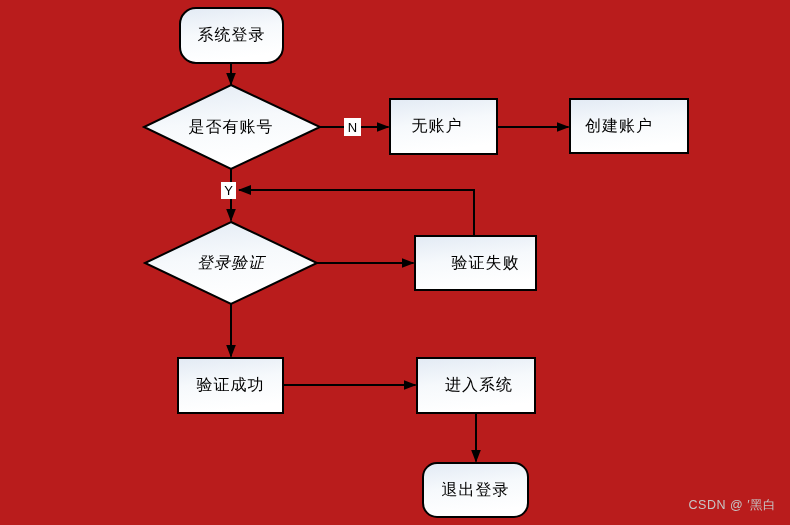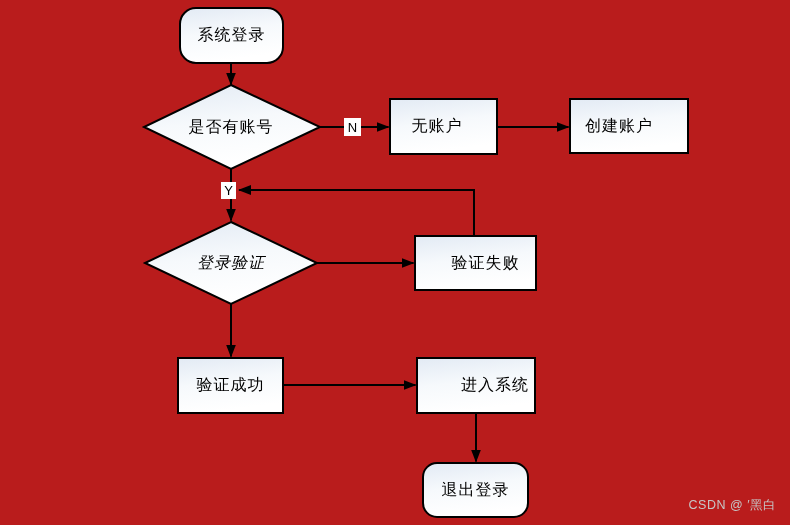--- a/index.html
+++ b/index.html
@@ -87,21 +87,21 @@
     </g>
   </svg>
 
   <div class="node-label" style="left:180px; top:8px;  width:103px; height:55px;">系统登录</div>
   <div class="node-label" style="left:146px; top:107px; width:170px; height:40px;">是否有账号</div>
   <div class="node-label" style="left:390px; top:99px; width:94px; height:55px;">无账户</div>
   <div class="node-label" style="left:560px; top:99px; width:118px; height:54px;">创建账户</div>
   <div class="node-label" style="left:146px; top:243px; width:170px; height:40px;font-style:italic;">登录验证</div>
   <div class="node-label" style="left:425px; top:236px; width:121px; height:54px;">验证失败</div>
   <div class="node-label" style="left:178px; top:358px; width:105px; height:55px;">验证成功</div>
-  <div class="node-label" style="left:433px; top:358px; width:124px; height:55px;">进入系统</div>
+  <div class="node-label" style="left:417px; top:358px; width:124px; height:55px;">进入系统</div>
   <div class="node-label" style="left:423px; top:463px; width:105px; height:54px;border-radius:16px;">退出登录</div>
 
   <div class="edge-label" style="left:344px; top:118px; width:17px; height:18px;">N</div>
   <div class="edge-label" style="left:221px; top:182px; width:15px; height:17px;">Y</div>
 
   <div class="watermark">CSDN @ ′黑白</div>
 
 </div>
 
 </body></html>

